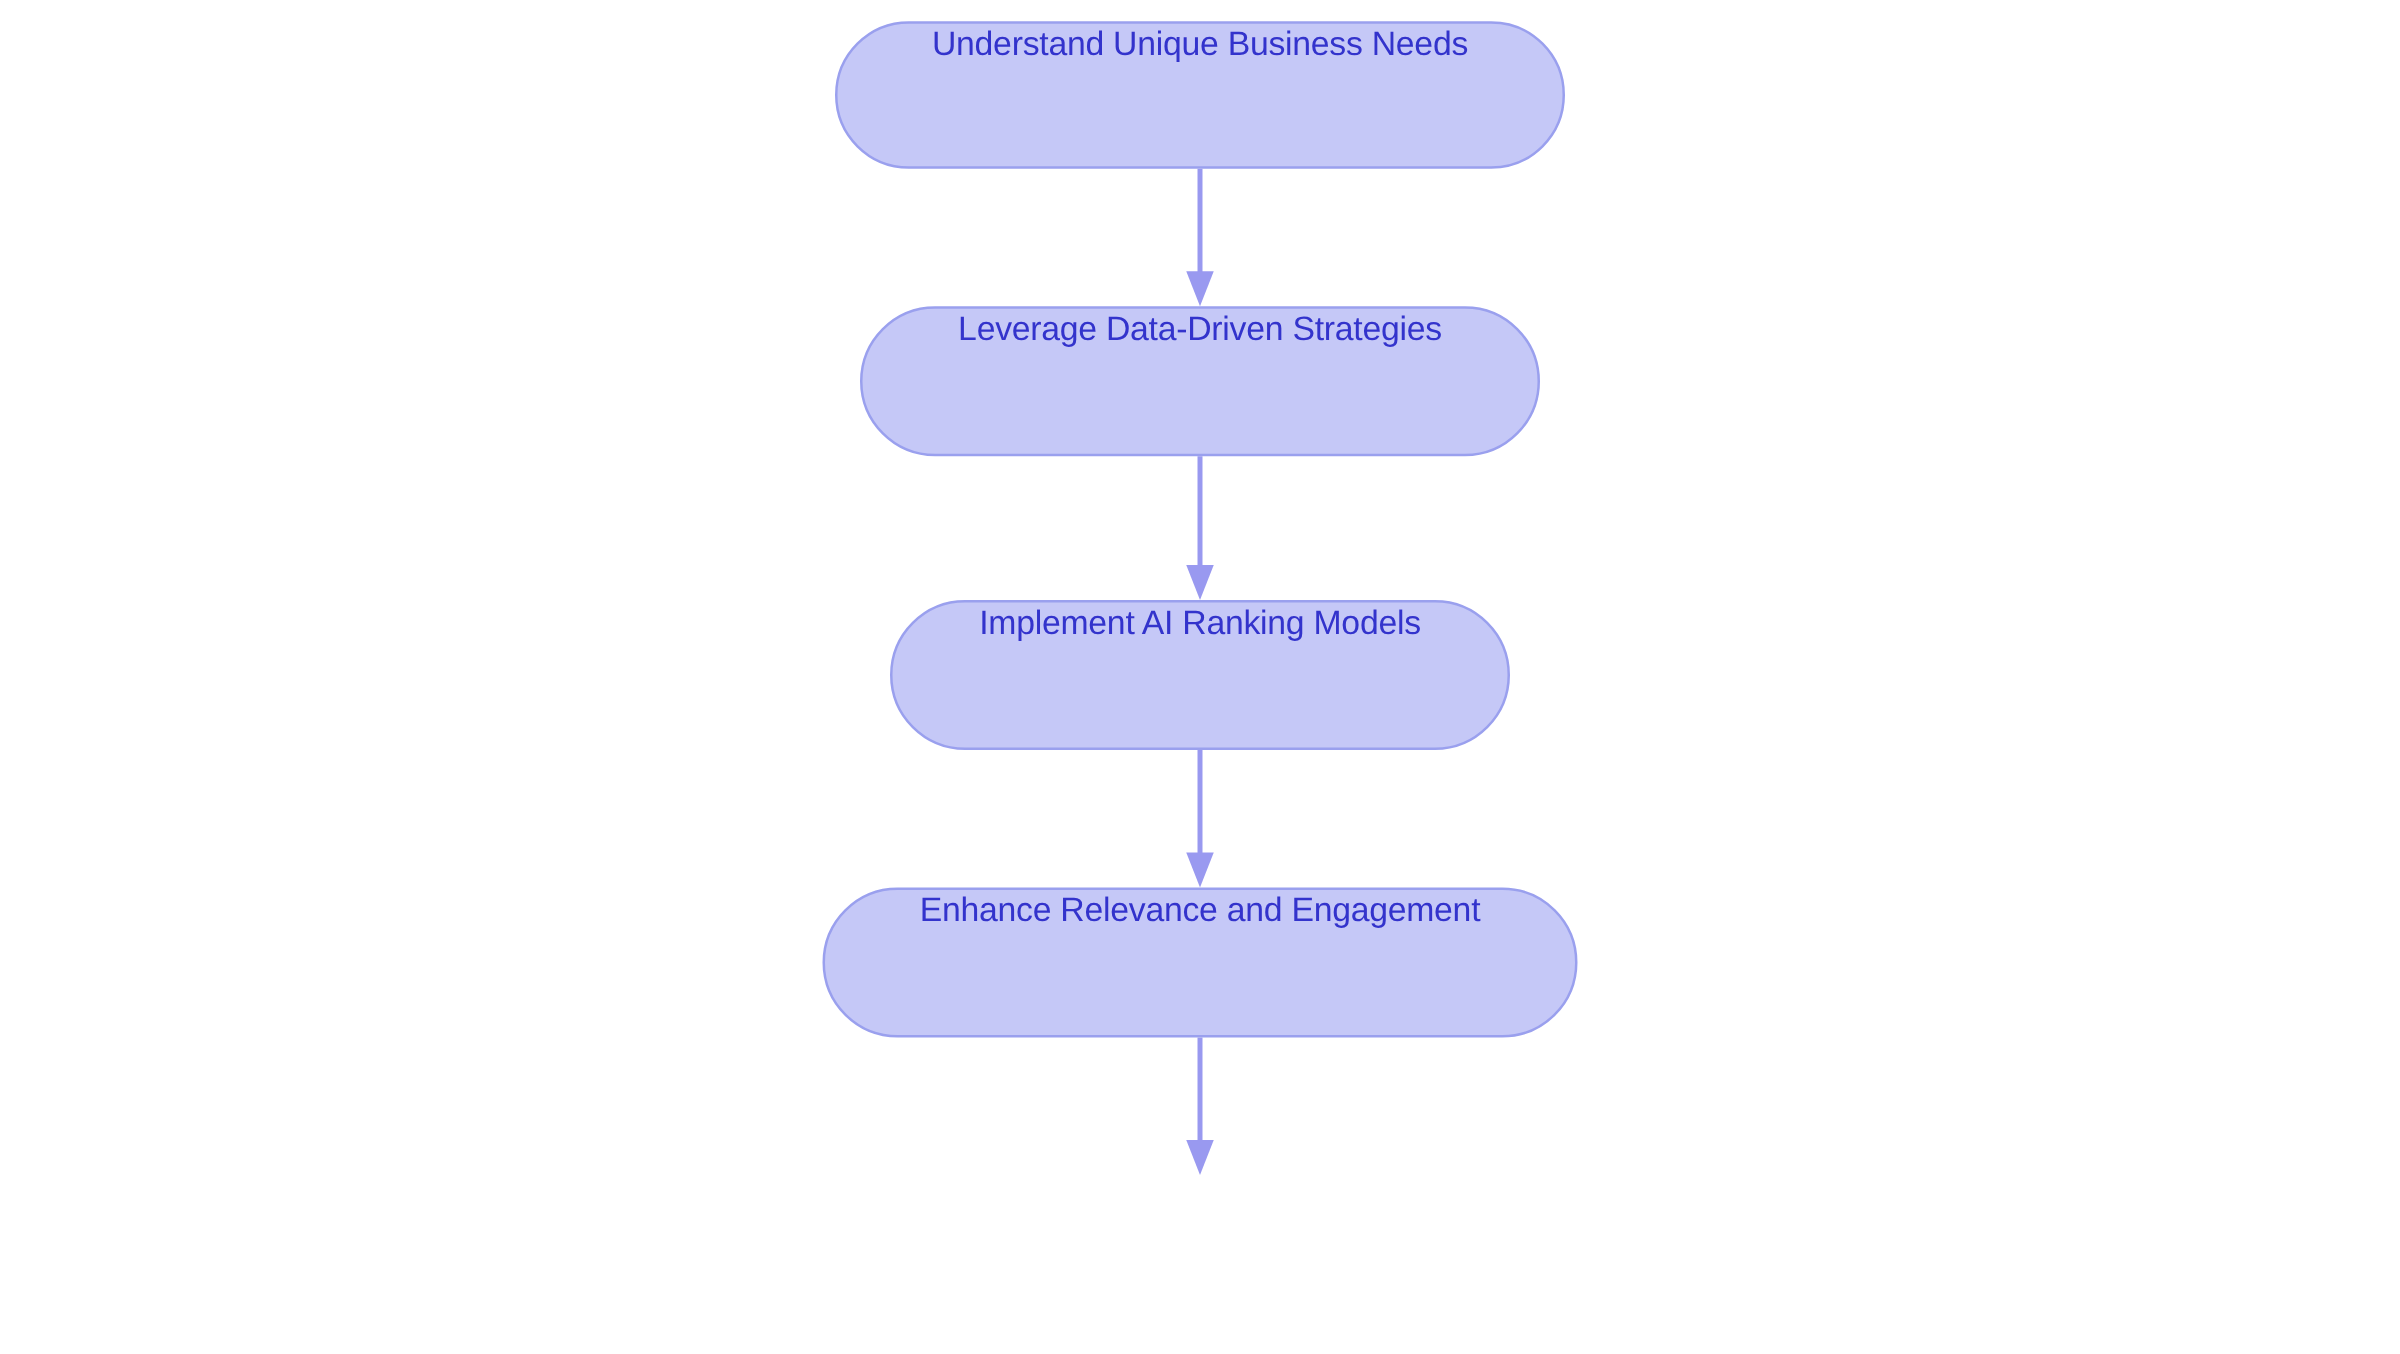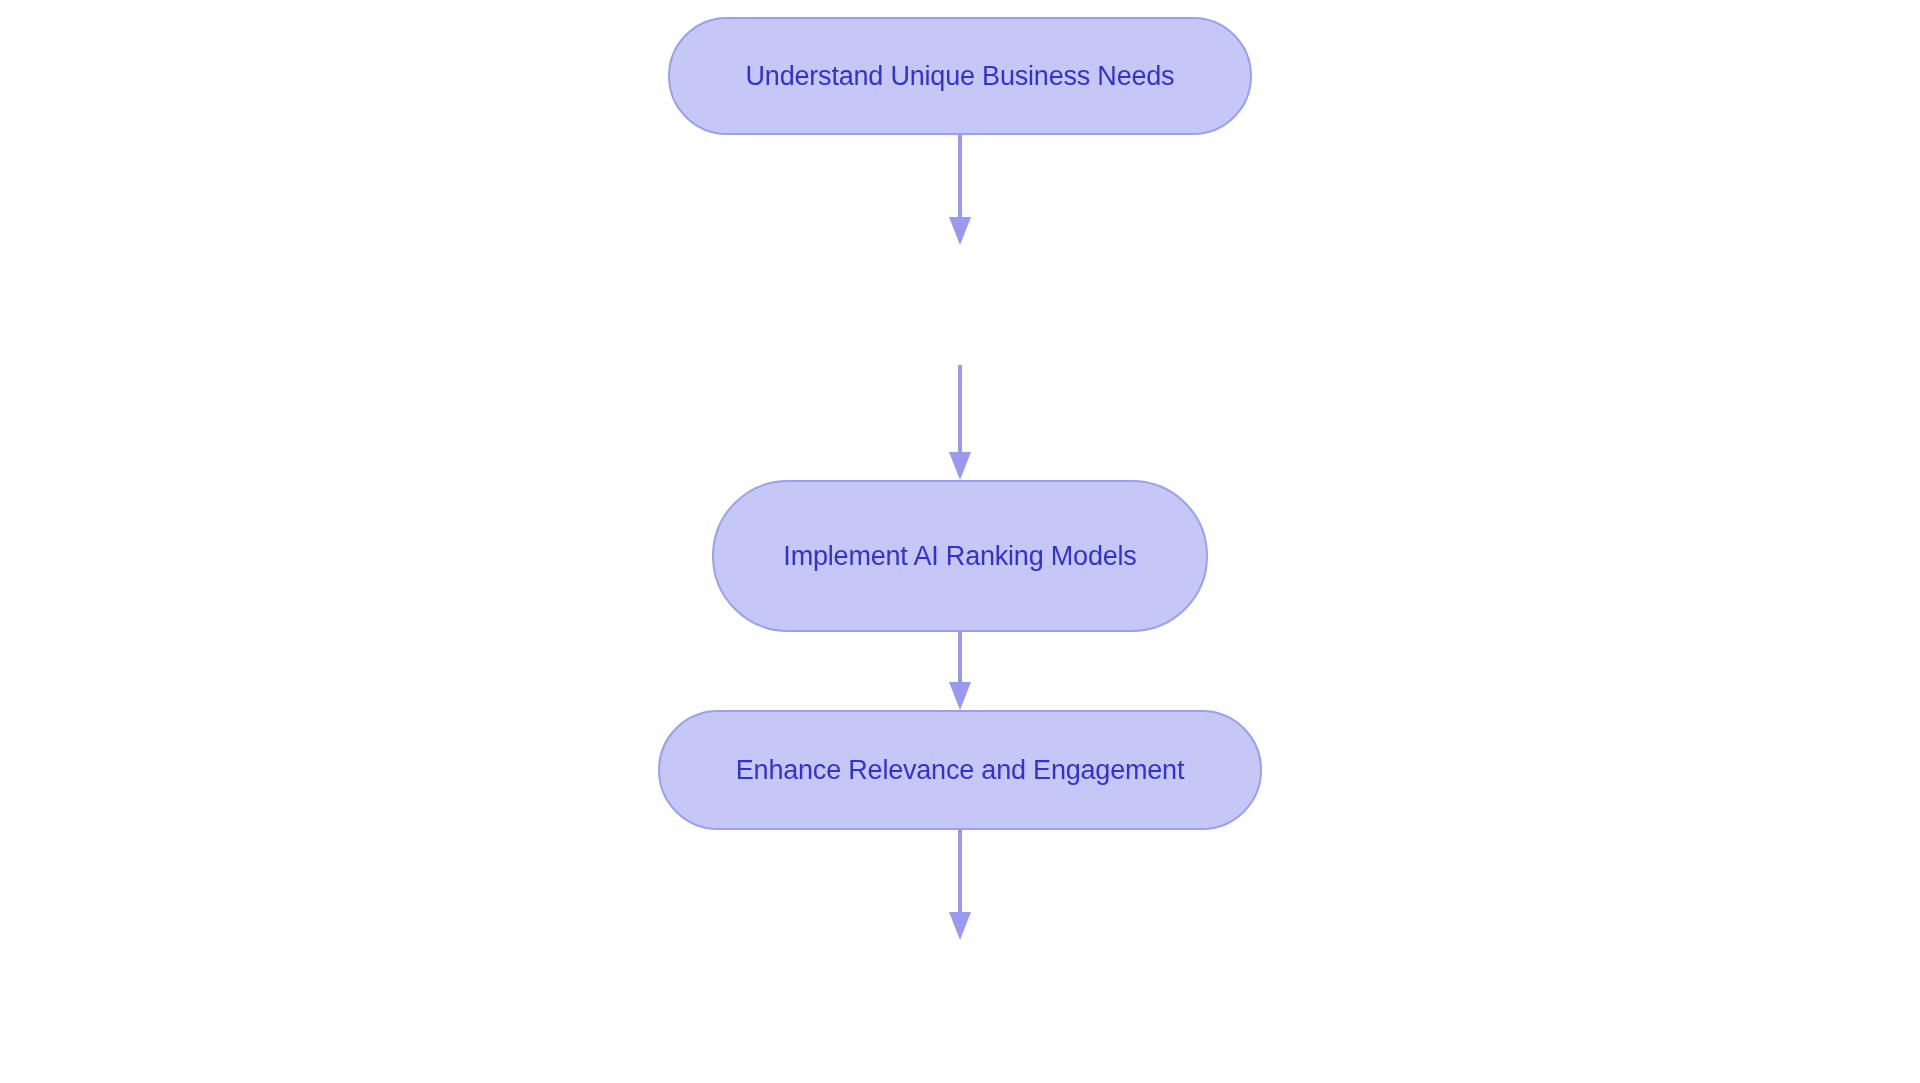--- a/index.html
+++ b/index.html
@@ -25,21 +25,20 @@
     top: 0;
     left: 0;
     width: 1920px;
     height: 1083px;
     display: block;
   }
   .node-box {
     position: absolute;
     box-sizing: border-box;
     display: flex;
-    align-items: center;
     justify-content: center;
     background: #c5c8f7;
     border: 2px solid #9aa0ee;
     border-radius: 999px;
     z-index: 2;
   }
   .node-label {
     color: #3333cc;
     font-size: 27px;
     font-weight: 400;
@@ -75,22 +74,25 @@
     <g>
       <line x1="960" y1="830" x2="960" y2="913" stroke="#9999f0" stroke-width="4"></line>
       <polygon points="949,912 971,912 960,940" fill="#9999f0"></polygon>
     </g>
   </svg>
 
   <div class="node-box" style="left:668px; top:17px; width:584px; height:118px;">
     <span class="node-label">Understand Unique Business Needs</span>
   </div>
 
+  <div class="node-box" style="left:688px; top:245px; width:544px; height:120px;">
+    <span class="node-label">Leverage Data-Driven Strategies</span>
+  </div>
 
-  <div class="node-box" style="left:712px; top:480px; width:496px; height:152px;">
+  <div class="node-box" style="left:712px; top:480px; width:496px; height:120px;">
     <span class="node-label">Implement AI Ranking Models</span>
   </div>
 
   <div class="node-box" style="left:658px; top:710px; width:604px; height:120px;">
     <span class="node-label">Enhance Relevance and Engagement</span>
   </div>
 
 
 </div>
 

